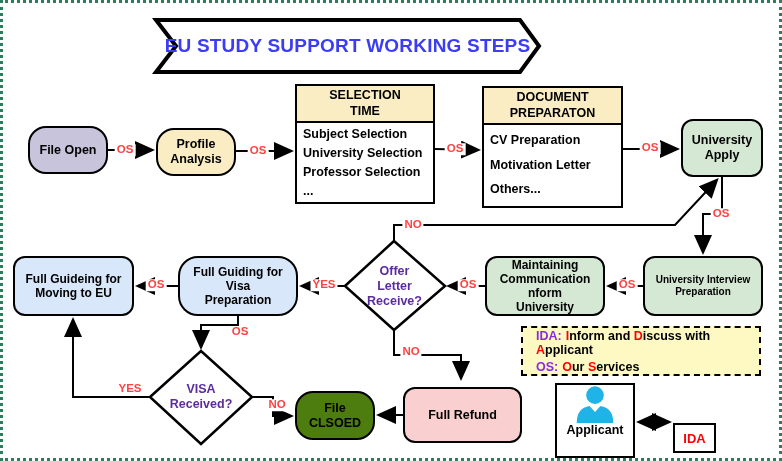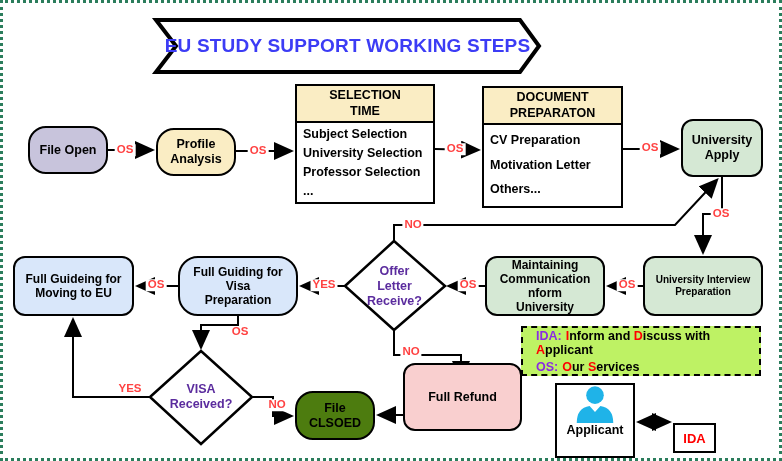--- a/index.html
+++ b/index.html
@@ -39,21 +39,21 @@
     text-align:center; color:#5B2C9E; font-weight:bold; font-size:12.5px;
     line-height:1.2; white-space:pre-line;
   }
   .elabel {
     position:absolute; transform:translate(-50%,-50%);
     color:#FF4242; font-weight:bold; font-size:11.5px; line-height:1;
     background:#fff; padding:0 2px; white-space:nowrap;
   }
   .legend {
     position:absolute; left:518px; top:323px; width:240px; height:50px;
-    border:2px dashed #000; background:#bef264;
+    border:2px dashed #000; background:#fef9c3;
     display:flex; flex-direction:column; justify-content:center; gap:3px;
     padding-left:13px; font-size:12.5px; font-weight:bold; color:#000;
   }
   .legend .key { color:#8A2BE2; margin-right:4px; }
   .legend .hl  { color:#FF0000; }
   .applicant-box {
     position:absolute; left:552px; top:380px; width:80px; height:75px;
     border:2px solid #000; background:#fff;
     display:flex; flex-direction:column; align-items:center; justify-content:flex-end;
   }
@@ -131,21 +131,21 @@
   <div class="node round greenbg" style="left:640px;top:253px;width:120px;height:60px;border-radius:12px;font-size:10px">University Interview
 Preparation</div>
   <div class="node round greenbg" style="left:482px;top:253px;width:120px;height:60px;border-radius:12px;font-size:12px">Maintaining
 Communication nform
 University</div>
   <div class="node round bluebg" style="left:175px;top:253px;width:120px;height:60px;border-radius:20px;font-size:12px">Full Guiding for Visa
 Preparation</div>
   <div class="node round bluebg" style="left:10px;top:253px;width:121px;height:60px;border-radius:12px;font-size:12px">Full Guideing for
 Moving to EU</div>
   <div class="node round salmonbg" style="left:292px;top:388px;width:80px;height:49px">File CLSOED</div>
-  <div class="node round pinkbg" style="left:400px;top:360px;width:119px;height:68px;border-radius:12px">Full Refund</div>
+  <div class="node round pinkbg" style="left:400px;top:384px;width:119px;height:56px;border-radius:12px">Full Refund</div>
 
   <div class="diamond-text" style="left:351px;top:253px;width:81px;height:60px">Offer
 Letter
 Receive?</div>
   <div class="diamond-text" style="left:156px;top:369px;width:84px;height:50px">VISA
 Received?</div>
 
   <span class="elabel" style="left:122px;top:147px">OS</span>
   <span class="elabel" style="left:255px;top:148px">OS</span>
   <span class="elabel" style="left:452px;top:146px">OS</span>

